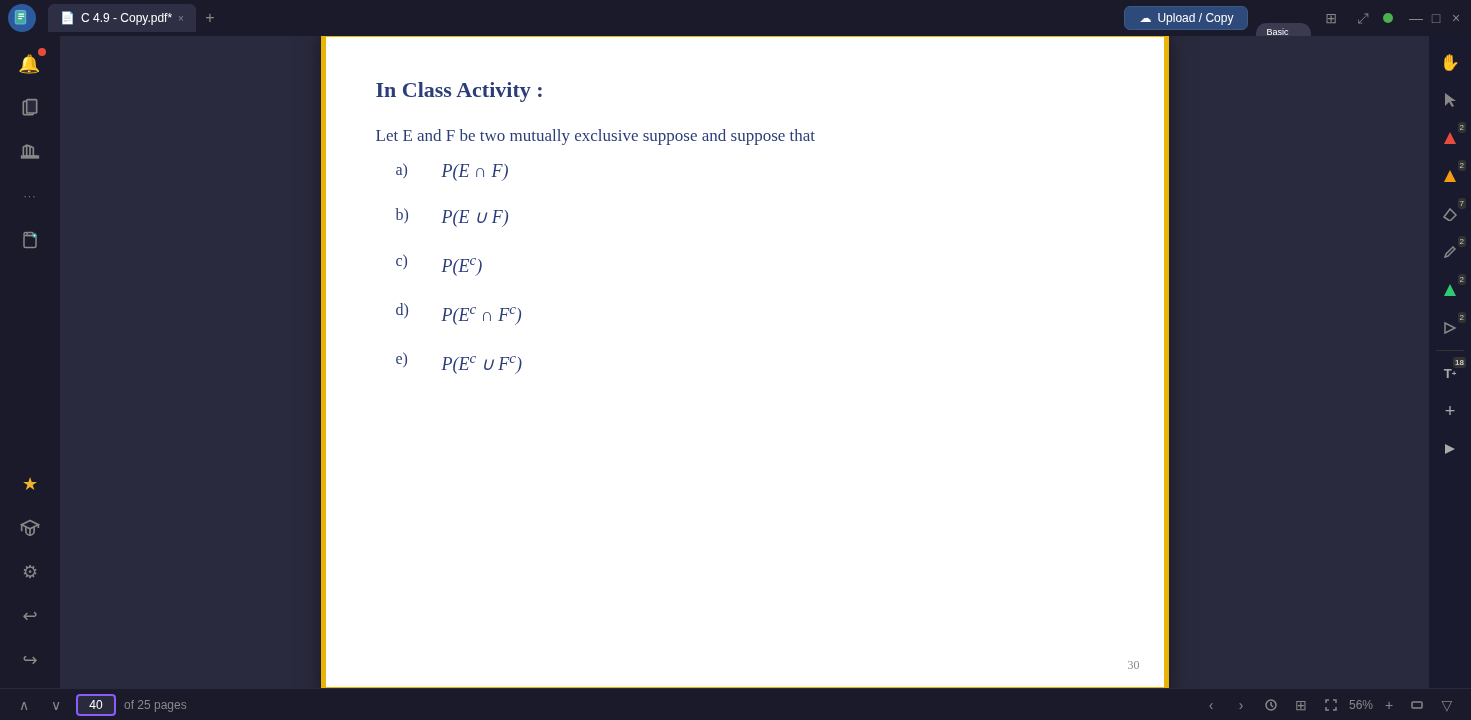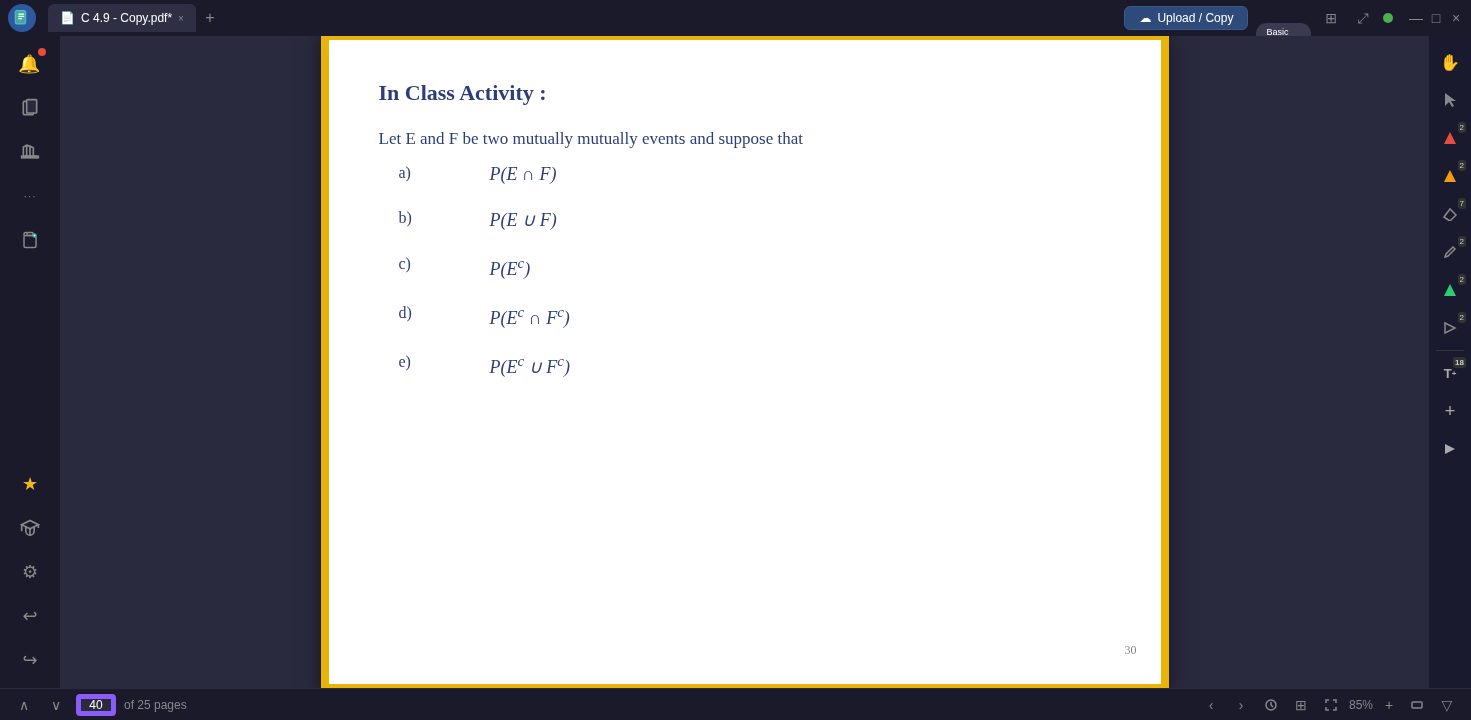--- a/index.html
+++ b/index.html
@@ -200,21 +200,21 @@
       align-items: center;
       justify-content: center;
       overflow: hidden;
       position: relative;
     }
 
     .page-container {
       width: 848px;
       height: 660px;
       background: white;
-      border: 8px solid #eab308;
+      border: 5px solid #eab308;
       padding: 40px 50px;
       overflow: hidden;
       position: relative;
       box-shadow: 0 4px 20px rgba(0,0,0,0.5);
     }
 
     .page-content {
       color: #2c3e7a;
       font-family: 'Times New Roman', Times, serif;
     }
@@ -259,26 +259,25 @@
 
     .problem-label {
       min-width: 30px;
       font-size: 16px;
     }
 
     .math-expr {
       font-family: 'Times New Roman', Times, serif;
       font-size: 18px;
       font-style: italic;
-      margin-left: 45px;
     }
 
     .page-number {
       position: absolute;
-      bottom: 26px;
+      bottom: 14px;
       right: 24px;
       font-size: 12px;
       color: #888;
       font-family: 'Times New Roman', Times, serif;
     }
 
     
     .right-sidebar {
       width: 42px;
       background: #1a1a2e;
@@ -341,21 +340,21 @@
       justify-content: center;
       color: #888;
       cursor: pointer;
       border-radius: 4px;
       font-size: 14px;
     }
     .page-input {
       width: 40px;
       height: 22px;
       background: #2a2a3e;
-      border: 5px solid #8b5cf6;
+      border: 2px solid #8b5cf6;
       border-radius: 4px;
       color: #fff;
       text-align: center;
       font-size: 12px;
     }
     .page-total {
       color: #888;
       font-size: 12px;
     }
     .bottom-spacer { flex: 1; }
@@ -474,21 +473,21 @@
       <div class="sidebar-icon">⚙</div>
       <div class="sidebar-icon">↩</div>
       <div class="sidebar-icon">↪</div>
     </div>
   </div>
 
   <div class="doc-area">
     <div class="page-container">
       <div class="page-content">
         <div class="page-title">In Class Activity :</div>
-        <div class="intro-text">Let E and F be two mutually mutually events and suppose that</div>
+        <div class="intro-text">Let E and F be two mutually exclusive suppose and suppose that</div>
         <ul class="problems-list">
           <li class="problem-item">
             <span class="problem-label">a)</span>
             <span class="math-expr"><i>P</i>(<i>E</i> ∩ <i>F</i>)</span>
           </li>
           <li class="problem-item">
             <span class="problem-label">b)</span>
             <span class="math-expr"><i>P</i>(<i>E</i> ∪ <i>F</i>)</span>
           </li>
           <li class="problem-item">
@@ -582,21 +581,21 @@
         <path d="M7 2a5 5 0 100 10 5 5 0 000-10z"></path>
         <path d="M7 4v3l2 2"></path>
       </svg>
     </div>
     <div class="bottom-right-btn">⊞</div>
     <div class="bottom-right-btn">
       <svg width="14" height="14" viewBox="0 0 14 14" fill="none" stroke="#888" stroke-width="1.5">
         <path d="M2 5V2h3M9 2h3v3M12 9v3H9M5 12H2V9"></path>
       </svg>
     </div>
-    <span class="zoom-level">85%</span>
+    <span class="zoom-level">56%</span>
     <div class="zoom-btn">+</div>
     <div class="bottom-right-btn">
       <svg width="14" height="14" viewBox="0 0 14 14" fill="none" stroke="#888" stroke-width="1.5">
         <rect x="2" y="4" width="10" height="6" rx="1"></rect>
       </svg>
     </div>
     <div class="bottom-right-btn">▽</div>
   </div>
 </div>
 

